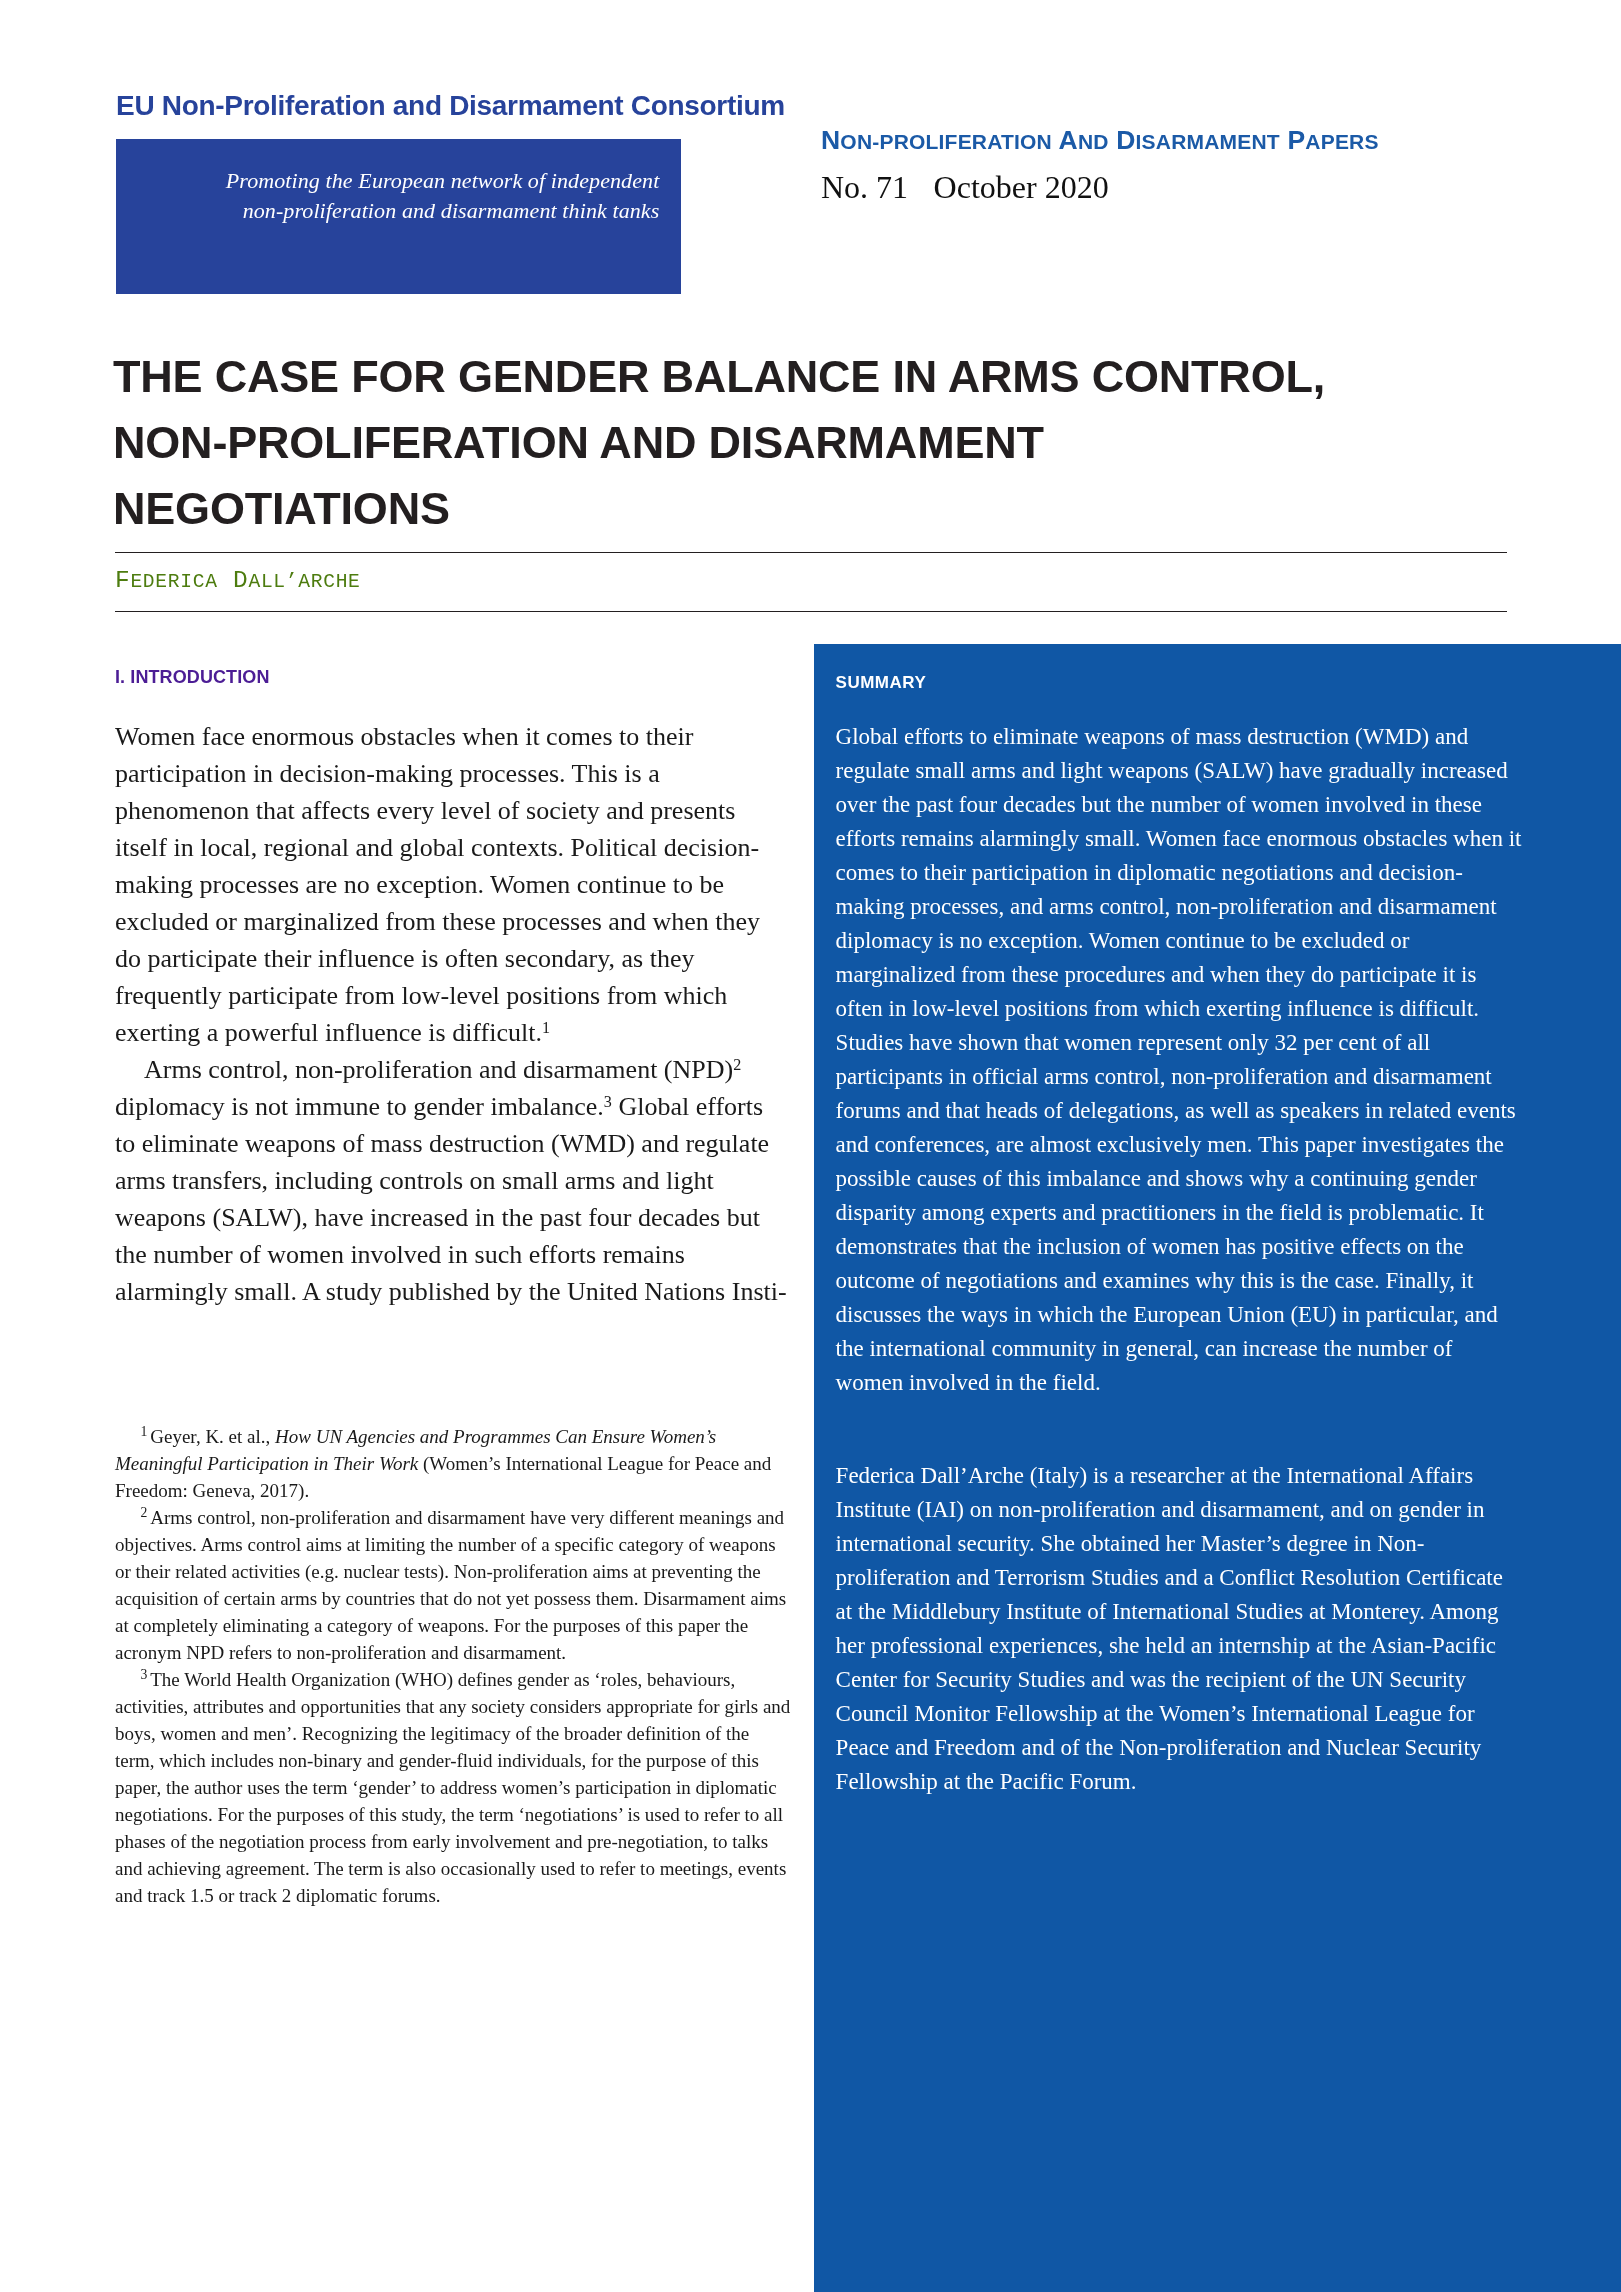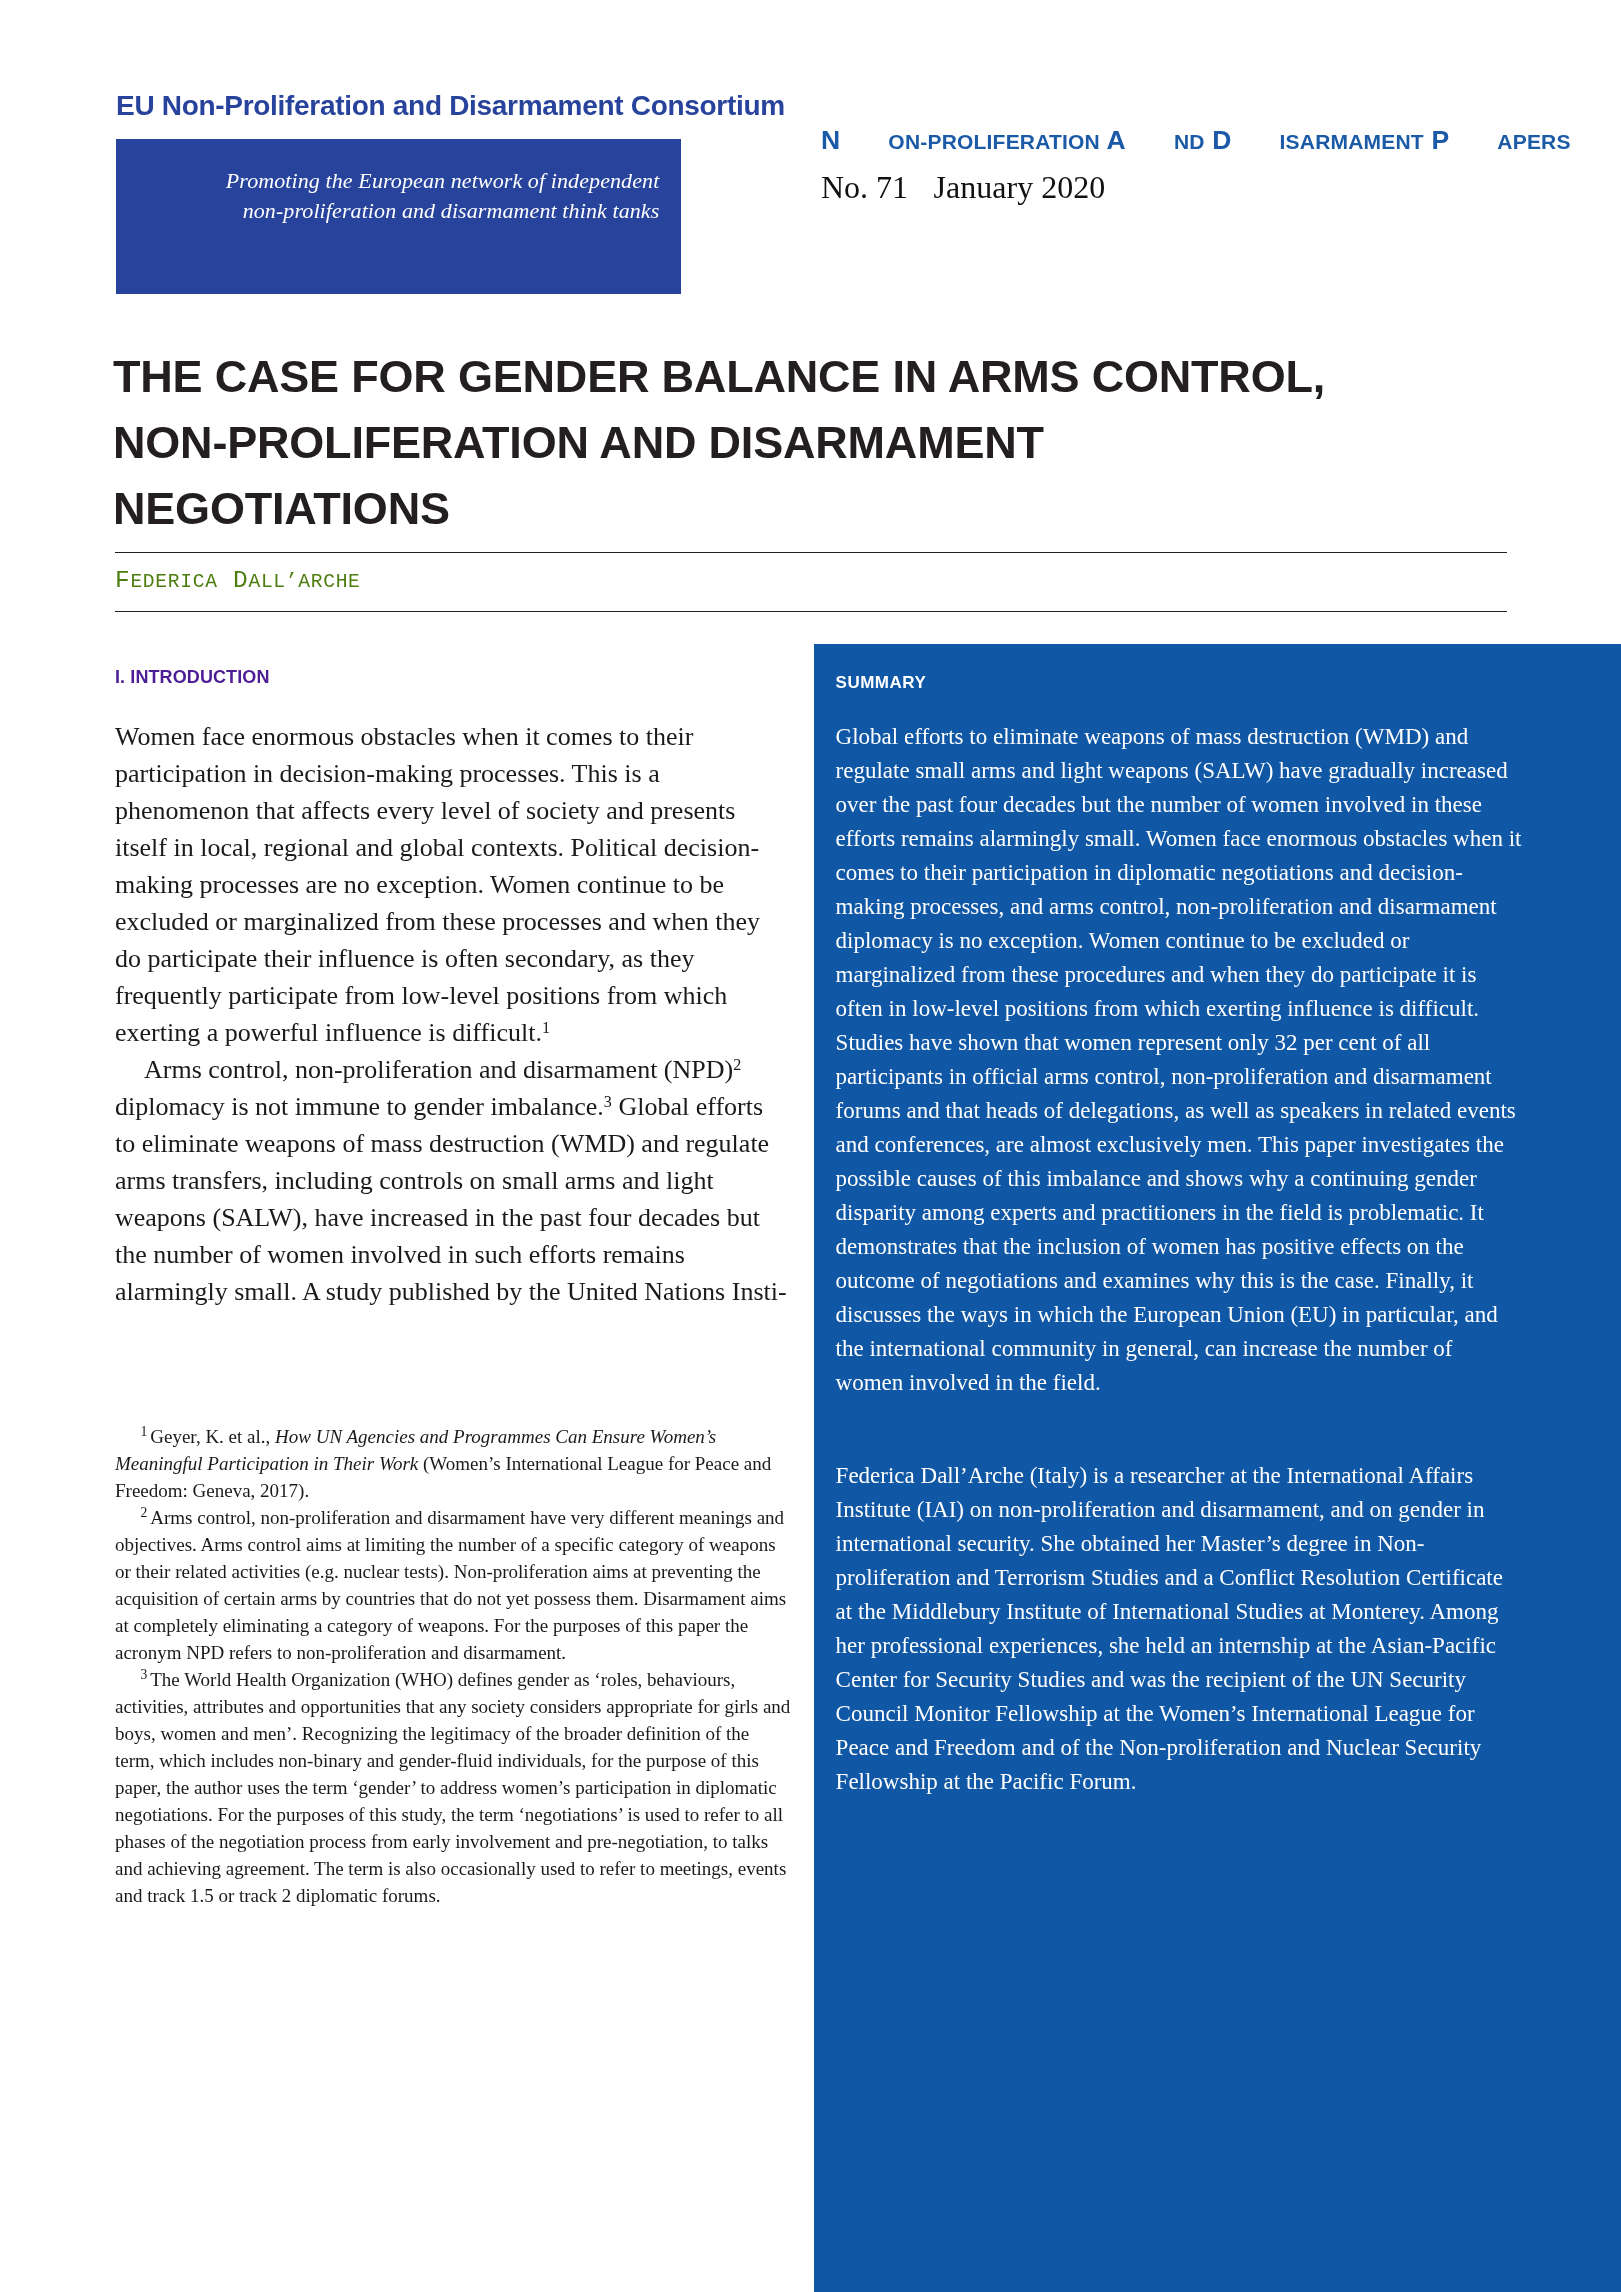--- a/index.html
+++ b/index.html
@@ -69,21 +69,20 @@
     top: 125px;
     font-family: "Liberation Sans", sans-serif;
     font-weight: bold;
     font-size: 26.5px;
     color: #1b5aa7;
     white-space: nowrap;
     letter-spacing: 0.2px;
   }
   .series-title .sc {
     font-size: 21px;
-    padding-left: 48px;
   }
 
   .issue-line {
     position: absolute;
     left: 821px;
     top: 169px;
     font-family: "Liberation Serif", serif;
     font-size: 32px;
     color: #111111;
     white-space: nowrap;
@@ -231,21 +230,21 @@
         <div>Promoting the European network of independent</div>
         <div>non-proliferation and disarmament think tanks</div>
       </div>
     </div>
 
     <div class="series-title">
       <span>N<span class="sc">ON-PROLIFERATION</span> A<span class="sc">ND</span> D<span class="sc">ISARMAMENT</span> P<span class="sc">APERS</span></span>
     </div>
 
     <div class="issue-line">
-      <span>No. 71</span><span class="gap"></span><span>January 2020</span>
+      <span>No. 71</span><span class="gap"></span><span>October 2020</span>
     </div>
   </div>
 
   <h1 class="doc-title">THE CASE FOR GENDER BALANCE IN ARMS CONTROL, NON-PROLIFERATION AND DISARMAMENT NEGOTIATIONS</h1>
 
   <div class="rule rule-top"></div>
   <div class="author">F<span class="small-cap">EDERICA</span> D<span class="small-cap">ALL’ARCHE</span></div>
   <div class="rule rule-bottom"></div>
 
   <div class="left-col">

